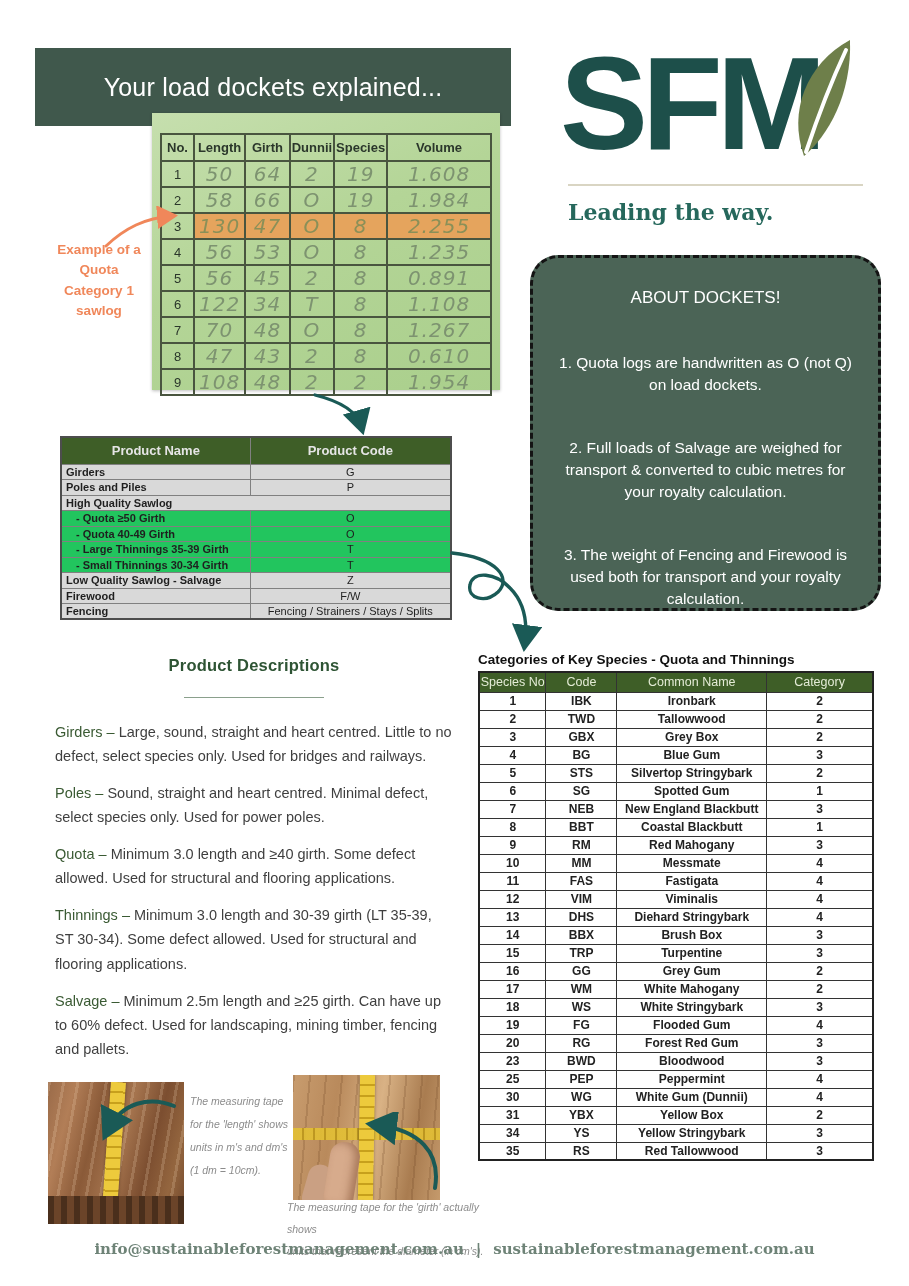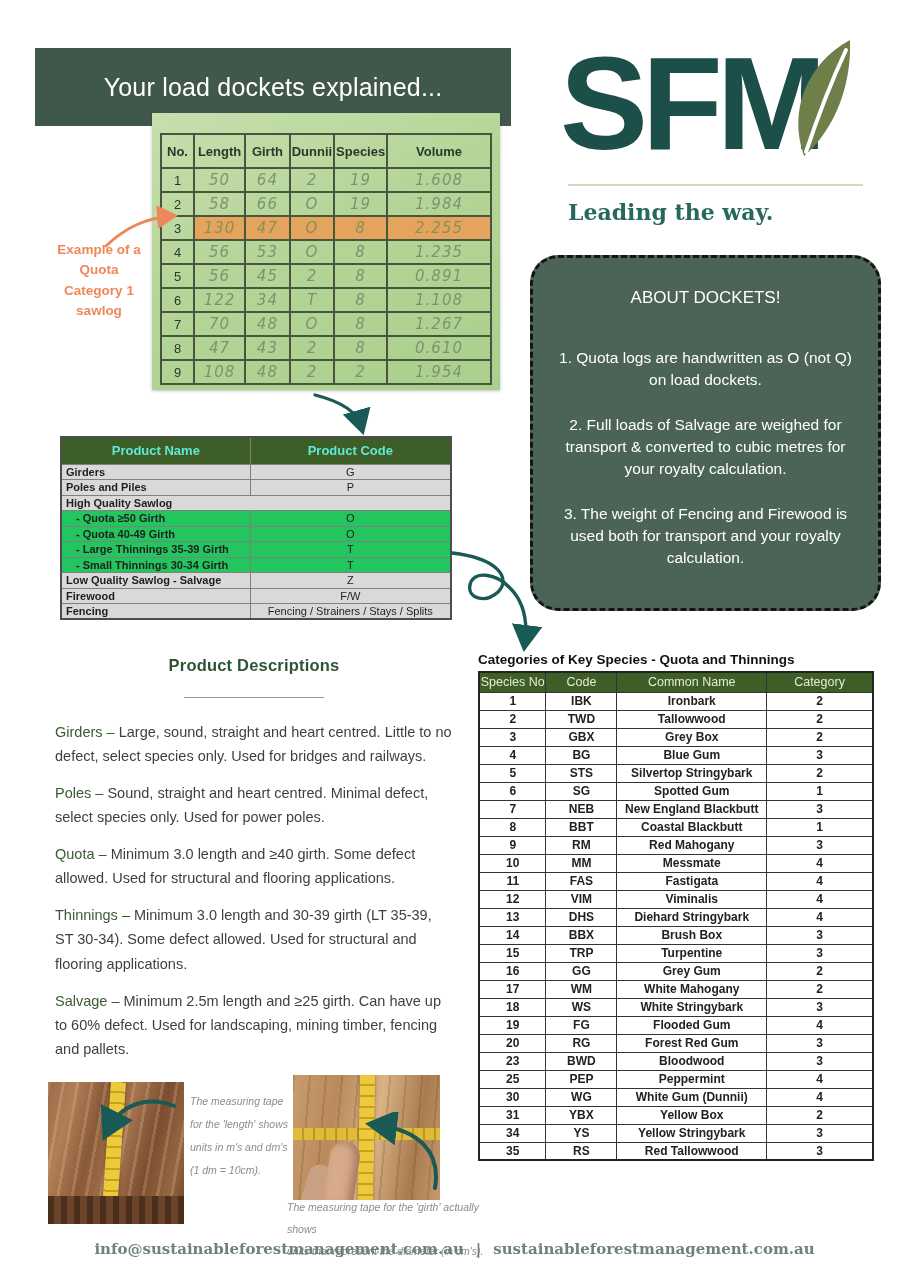--- a/index.html
+++ b/index.html
@@ -18,53 +18,53 @@
   .logo-rule { position:absolute; left:568px; top:184px; width:295px; height:2px; background:#d9d5c3; }
   .tagline { position:absolute; left:568px; top:199px; font-family:"DejaVu Serif", serif; font-weight:700;
              font-size:22px; color:#26685c; }
 
   
   .docket-photo { position:absolute; left:152px; top:113px; width:348px; height:277px; z-index:2;
                   background:linear-gradient(155deg,#c6dfae 0%,#b4d597 45%,#aacf8c 100%);
                   padding:20px 8px 0 8px; box-shadow:0 1px 3px rgba(0,0,0,.25); }
   .docket-table { width:100%; border-collapse:collapse; table-layout:fixed; }
   .docket-table th, .docket-table td { border:2px solid #49553f; text-align:center; overflow:hidden; }
-  .docket-table thead tr { height:34px; }
+  .docket-table thead tr { height:27px; }
   .docket-table tbody tr { height:24px; }
   .docket-table th { font-size:13px; font-weight:600; color:#2b372b; }
   .docket-table td.printed { font-size:13px; color:#2b372b; }
-  .docket-table td.hand { font-family:"DejaVu Sans", sans-serif; font-style:italic; font-size:15px;
+  .docket-table td.hand { font-family:"DejaVu Sans", sans-serif; font-style:italic; font-size:20px;
                           color:#7d9370; letter-spacing:1px; }
   .docket-table tr.hl td:not(.printed) { background:#e5a45d; }
   .docket-table tr.hl td.hand { color:#8a9058; }
 
   
   .annotation { position:absolute; left:28px; top:240px; width:142px; text-align:center; z-index:4;
                 color:#f0875a; font-weight:600; font-size:13.5px; line-height:1.5; }
   .arrow-svg { position:absolute; z-index:4; }
   #arrow-annotation { left:100px; top:206px; width:85px; height:45px; }
   #arrow-docket-product { left:305px; top:390px; width:70px; height:45px; }
   #arrow-product-species { left:440px; top:540px; width:115px; height:118px; }
   #arrow-photo-length { left:92px; top:1094px; width:88px; height:52px; }
   #arrow-photo-girth { left:345px; top:1112px; width:96px; height:82px; }
 
   
   .quirks { position:absolute; left:530px; top:255px; width:351px; height:356px; background:#4b6456;
             border:3px dashed #141414; border-radius:28px; color:#fff; text-align:center;
             padding:27px 20px 0 20px; }
   .quirks-title { font-size:17px; line-height:1.5; margin-bottom:36px; }
-  .quirks p { font-size:15.5px; line-height:1.42; margin-bottom:23px; }
+  .quirks p { font-size:15.5px; line-height:1.42; margin-bottom:23px;margin-top:41px; }
 
   
   .product-table { position:absolute; left:60px; top:436px; width:392px; border-collapse:collapse;
                    border:2px solid #4d4d4d; }
   .product-table th, .product-table td { border:1px solid #808080; }
   .product-table thead tr { height:27px; }
   .product-table tbody tr { height:15.5px; }
-  .product-table th { background:#3e5e27; color:#5eead4; font-size:13px; font-weight:700; }
+  .product-table th { background:#3e5e27; color:#e5e5e5; font-size:13px; font-weight:700; }
   .product-table td { font-size:11px; color:#1f1f1f; }
   .product-table .name-cell { font-weight:700; padding-left:4px; text-align:left; }
   .product-table .code-cell { text-align:center; font-weight:400; }
   .product-table tr.main td, .product-table tr.span td { background:#d9d9d9; }
   .product-table tr.sub td { background:#22c55e; }
   .product-table tr.sub .name-cell { padding-left:14px; }
   .product-table col.c-name { width:48.5%; } .product-table col.c-code { width:51.5%; }
 
   
   .desc { position:absolute; left:55px; top:656px; width:398px; }

